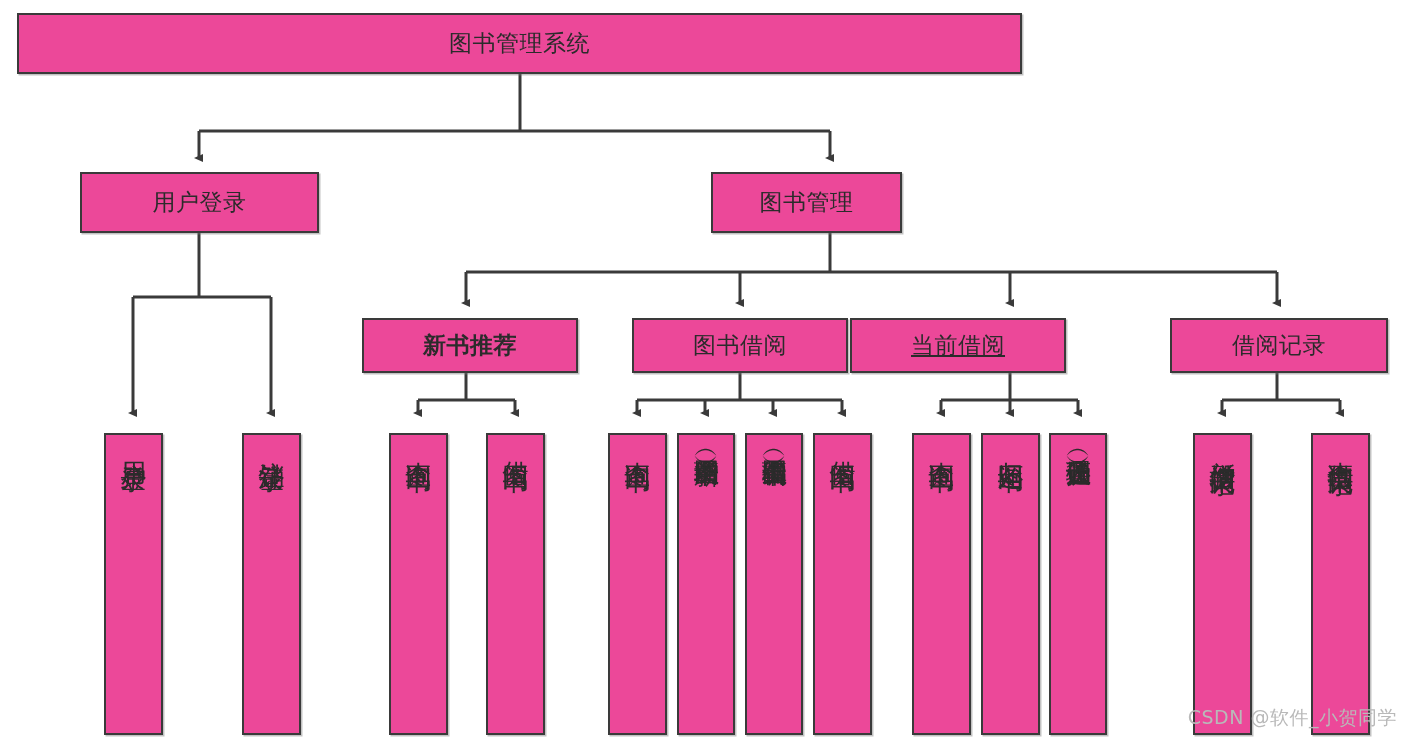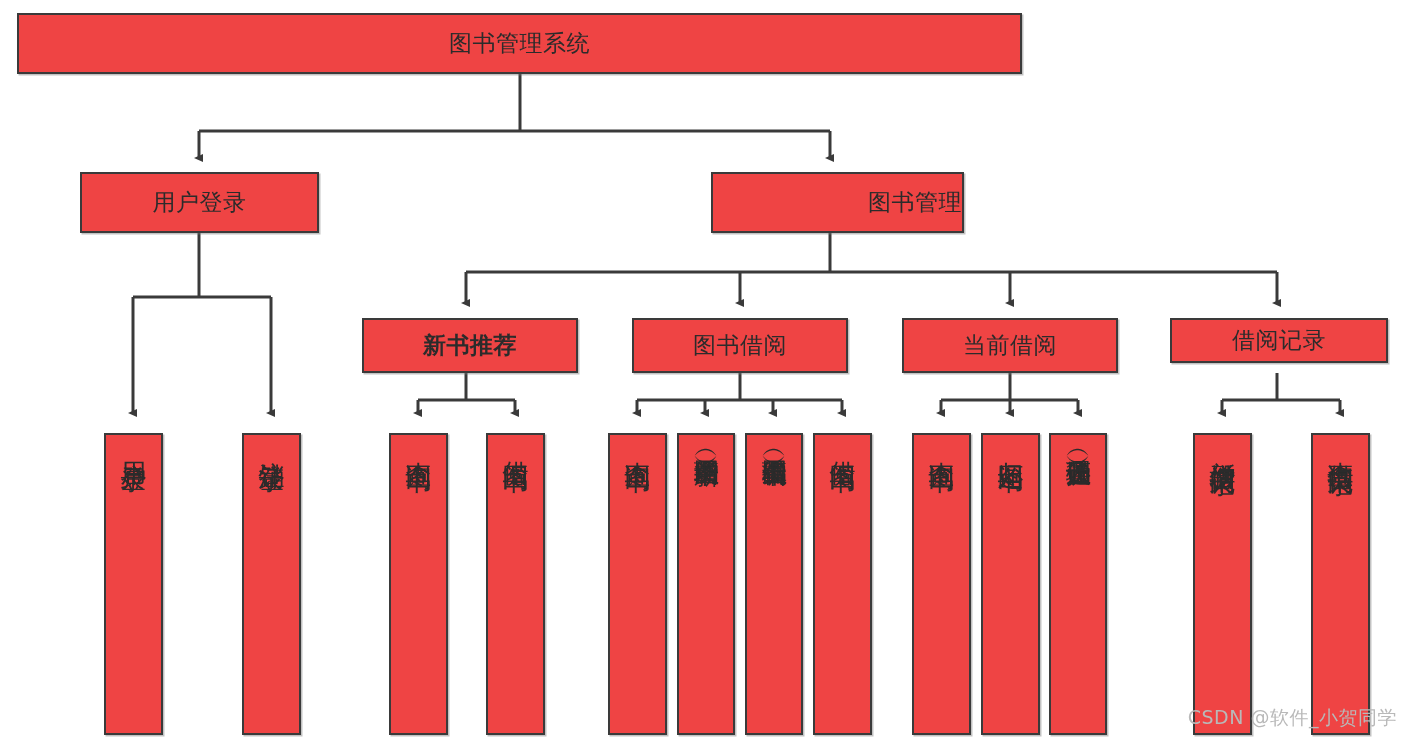--- a/index.html
+++ b/index.html
@@ -23,21 +23,21 @@
     position: absolute;
     left: 0;
     top: 0;
     width: 1405px;
     height: 747px;
     pointer-events: none;
   }
   .node {
     position: absolute;
     box-sizing: border-box;
-    background: #ef4444;
+    background: #ec4899;
     border: 2.5px solid #3a3a3a;
     display: flex;
     align-items: center;
     justify-content: center;
     color: #2b2b2b;
     box-shadow: 1.5px 1.5px 0 rgba(120,120,120,0.45);
   }
   .node .label {
     display: block;
     text-align: center;
@@ -130,34 +130,34 @@
     </g>
   </svg>
 
   <div class="node horizontal" style="left:17px; top:13px; width:1005px; height:61px;">
     <span class="label">图书管理系统</span>
   </div>
 
   <div class="node horizontal" style="left:80px; top:172px; width:239px; height:61px;">
     <span class="label">用户登录</span>
   </div>
-  <div class="node horizontal" style="left:711px; top:172px; width:253px; height:61px;justify-content:flex-end;">
+  <div class="node horizontal" style="left:711px; top:172px; width:191px; height:61px;">
     <span class="label">图书管理</span>
   </div>
 
   <div class="node horizontal" style="left:362px; top:318px; width:216px; height:55px;font-weight:bold;">
     <span class="label">新书推荐</span>
   </div>
   <div class="node horizontal" style="left:632px; top:318px; width:216px; height:55px;">
     <span class="label">图书借阅</span>
   </div>
-  <div class="node horizontal" style="left:902px; top:318px; width:216px; height:55px;">
+  <div class="node horizontal" style="left:850px; top:318px; width:216px; height:55px;text-decoration:underline;">
     <span class="label">当前借阅</span>
   </div>
-  <div class="node horizontal" style="left:1170px; top:318px; width:218px; height:45px;">
+  <div class="node horizontal" style="left:1170px; top:318px; width:218px; height:55px;">
     <span class="label">借阅记录</span>
   </div>
 
   <div class="node vertical" style="left:104px; top:433px; width:59px; height:302px;">
     <span class="label">用户登录</span>
   </div>
   <div class="node vertical" style="left:242px; top:433px; width:59px; height:302px;">
     <span class="label">注销登录</span>
   </div>
 

